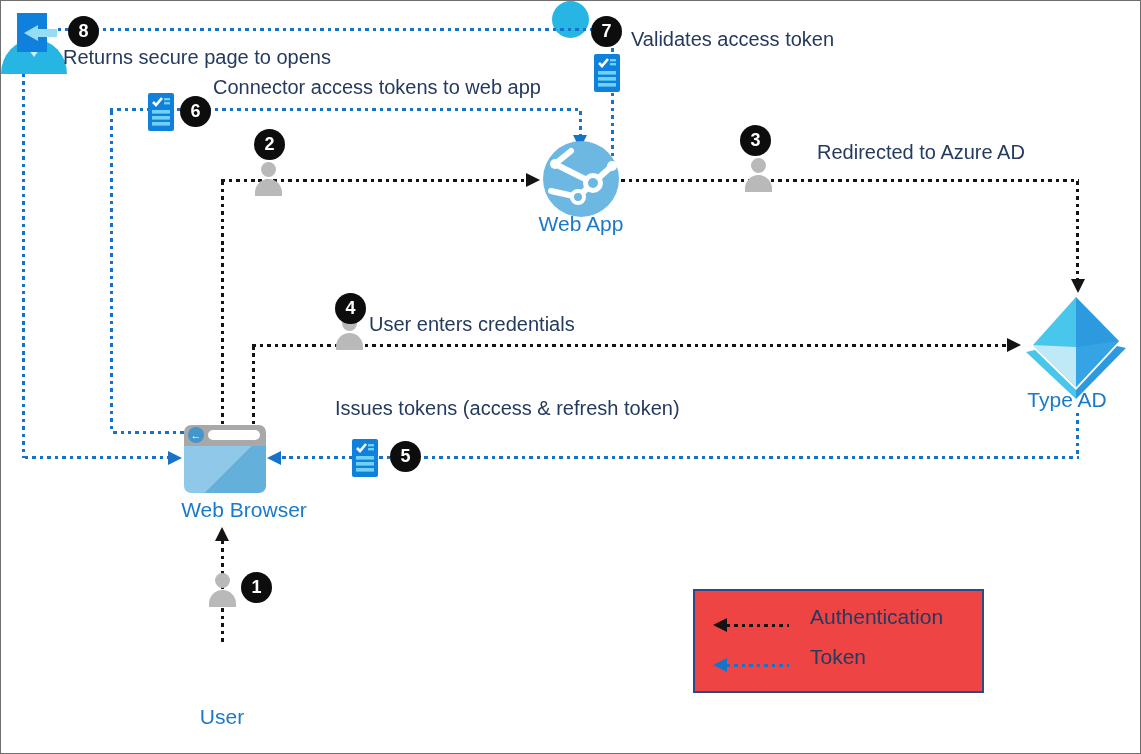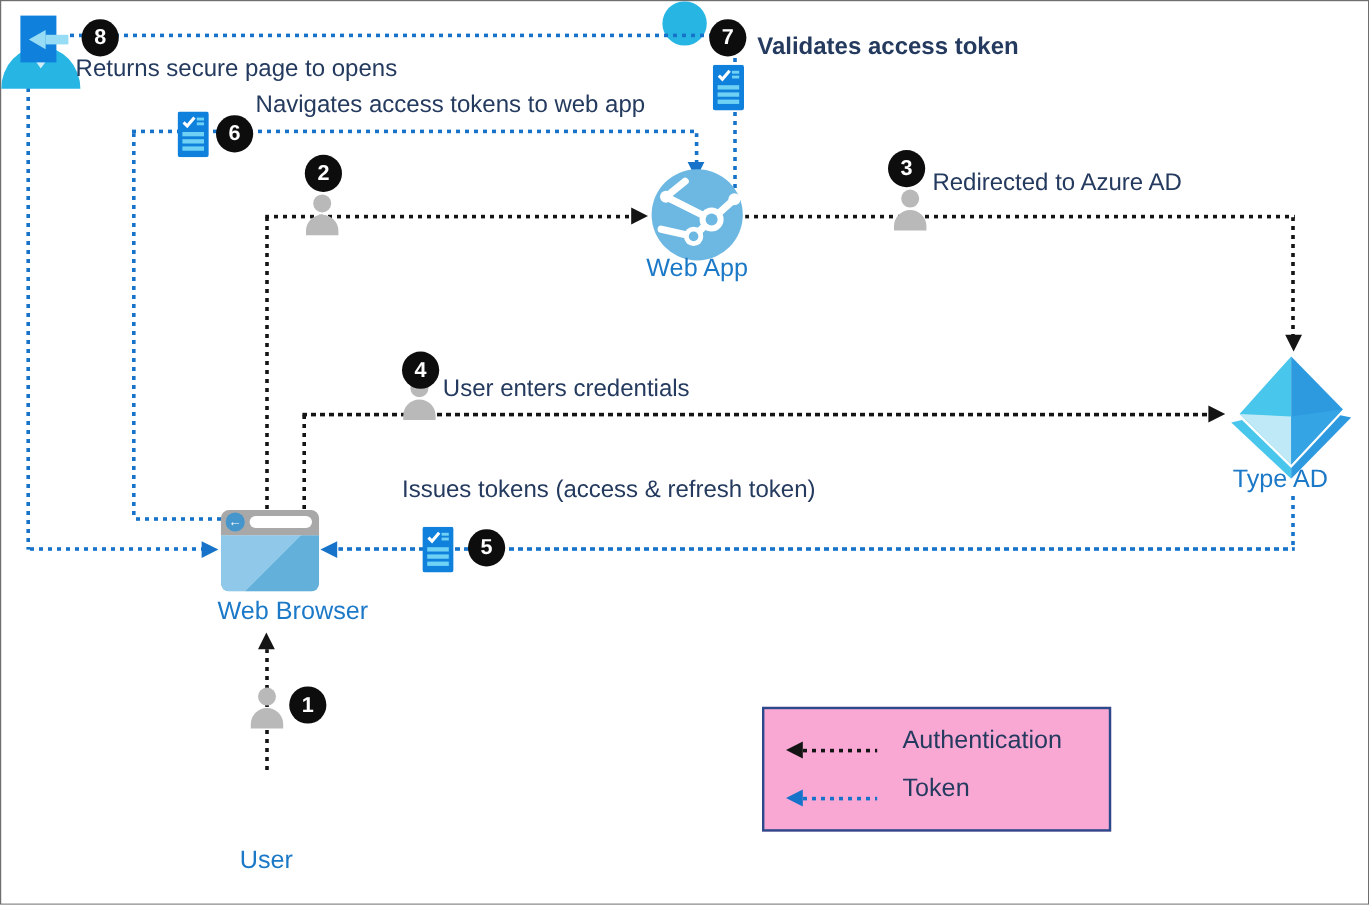--- a/index.html
+++ b/index.html
@@ -51,21 +51,21 @@
   
   .big: ;
   .user-ic{position:absolute;left:188px;top:631px;width:66px;height:73px;z-index:5;}
   .user-ic .u-head{width:37px;height:37px;border-radius:50%;background:#27b6e4;margin:0 auto;}
   .user-ic .u-body{position:relative;width:66px;height:35px;margin-top:1px;border-radius:33px 33px 0 0 / 35px 35px 0 0;background:#27b6e4;}
   .user-ic .u-collar{position:absolute;left:20px;top:0;width:0;height:0;
       border-left:13px solid transparent;border-right:13px solid transparent;border-top:18px solid #cfeef8;}
 
   
   .legend-title{position:absolute;left:663px;top:557px;font-size:20px;font-weight:bold;color:#1282d2;z-index:7;}
-  .legend-box{position:absolute;left:634px;top:588px;width:287px;height:100px;border:2px solid #2a4a8c;background:#f9a8d4;z-index:6;}
+  .legend-box{position:absolute;left:692px;top:588px;width:287px;height:100px;border:2px solid #2a4a8c;background:#ef4444;z-index:6;}
   .legend-row{position:absolute;left:0;width:100%;height:30px;}
   .legend-arrow{position:absolute;left:18px;top:12px;width:78px;height:16px;}
   .legend-arrow .la-head{position:absolute;left:0;top:1px;}
   .legend-arrow .la-shaft{position:absolute;left:14px;top:6.5px;width:62px;}
   .legend-label{position:absolute;left:115px;top:0;font-size:21px;color:#243a5e;white-space:nowrap;}
 </style>
 </head>
 <body>
 
 <div id="canvas">
@@ -225,25 +225,25 @@
   <div class="badge" style="left:179px;top:95px;">
       <span>6</span>
     </div>
   <div class="badge" style="left:590px;top:15px;">
       <span>7</span>
     </div>
   <div class="badge" style="left:67px;top:15px;">
       <span>8</span>
     </div>
 
-  <div class="ann" style="left:776px;top:140px;">Redirected to Azure AD</div>
+  <div class="ann" style="left:816px;top:140px;">Redirected to Azure AD</div>
   <div class="ann" style="left:368px;top:312px;">User enters credentials</div>
   <div class="ann" style="left:334px;top:396px;">Issues tokens (access &amp; refresh token)</div>
-  <div class="ann" style="left:212px;top:75px;">Navigates access tokens to web app</div>
-  <div class="ann" style="left:630px;top:27px;font-weight:bold;">Validates access token</div>
+  <div class="ann" style="left:212px;top:75px;">Connector access tokens to web app</div>
+  <div class="ann" style="left:630px;top:27px;">Validates access token</div>
   <div class="ann" style="left:62px;top:45px;">Returns secure page to opens</div>
 
   <div class="legend-box">
     <div class="legend-row" style="top:14px;">
       <div class="legend-arrow bk">
         <div class="la-head al"></div>
         <div class="la-shaft dh"></div>
       </div>
       <div class="legend-label">Authentication</div>
     </div>

